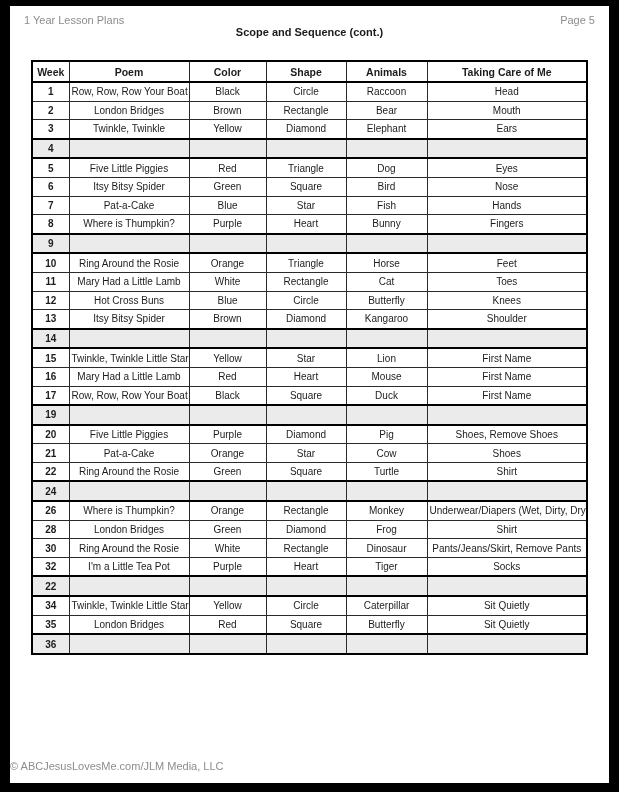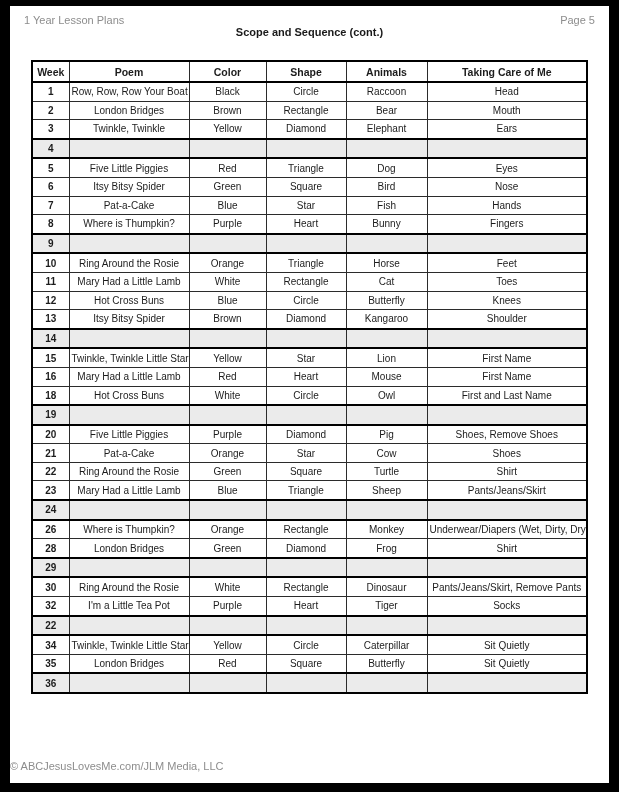--- a/index.html
+++ b/index.html
@@ -236,26 +236,26 @@
         </tr>
         <tr>
           <td class="week-cell">16</td>
           <td>Mary Had a Little Lamb</td>
           <td>Red</td>
           <td>Heart</td>
           <td>Mouse</td>
           <td>First Name</td>
         </tr>
         <tr>
-          <td class="week-cell">18</td>
-          <td>Hot Cross Buns</td>
-          <td>White</td>
-          <td>Circle</td>
-          <td>Owl</td>
-          <td>First and Last Name</td>
+          <td class="week-cell">17</td>
+          <td>Row, Row, Row Your Boat</td>
+          <td>Black</td>
+          <td>Square</td>
+          <td>Duck</td>
+          <td>First Name</td>
         </tr>
         <tr class="empty-row">
           <td class="week-cell">19</td>
           <td></td>
           <td></td>
           <td></td>
           <td></td>
           <td></td>
         </tr>
         <tr>
@@ -275,28 +275,20 @@
           <td>Shoes</td>
         </tr>
         <tr>
           <td class="week-cell">22</td>
           <td>Ring Around the Rosie</td>
           <td>Green</td>
           <td>Square</td>
           <td>Turtle</td>
           <td>Shirt</td>
         </tr>
-        <tr>
-          <td class="week-cell">23</td>
-          <td>Mary Had a Little Lamb</td>
-          <td>Blue</td>
-          <td>Triangle</td>
-          <td>Sheep</td>
-          <td>Pants/Jeans/Skirt</td>
-        </tr>
         <tr class="empty-row">
           <td class="week-cell">24</td>
           <td></td>
           <td></td>
           <td></td>
           <td></td>
           <td></td>
         </tr>
         <tr>
           <td class="week-cell">26</td>
@@ -307,28 +299,20 @@
           <td>Underwear/Diapers (Wet, Dirty, Dry)</td>
         </tr>
         <tr>
           <td class="week-cell">28</td>
           <td>London Bridges</td>
           <td>Green</td>
           <td>Diamond</td>
           <td>Frog</td>
           <td>Shirt</td>
         </tr>
-        <tr class="empty-row">
-          <td class="week-cell">29</td>
-          <td></td>
-          <td></td>
-          <td></td>
-          <td></td>
-          <td></td>
-        </tr>
         <tr>
           <td class="week-cell">30</td>
           <td>Ring Around the Rosie</td>
           <td>White</td>
           <td>Rectangle</td>
           <td>Dinosaur</td>
           <td>Pants/Jeans/Skirt, Remove Pants</td>
         </tr>
         <tr>
           <td class="week-cell">32</td>

